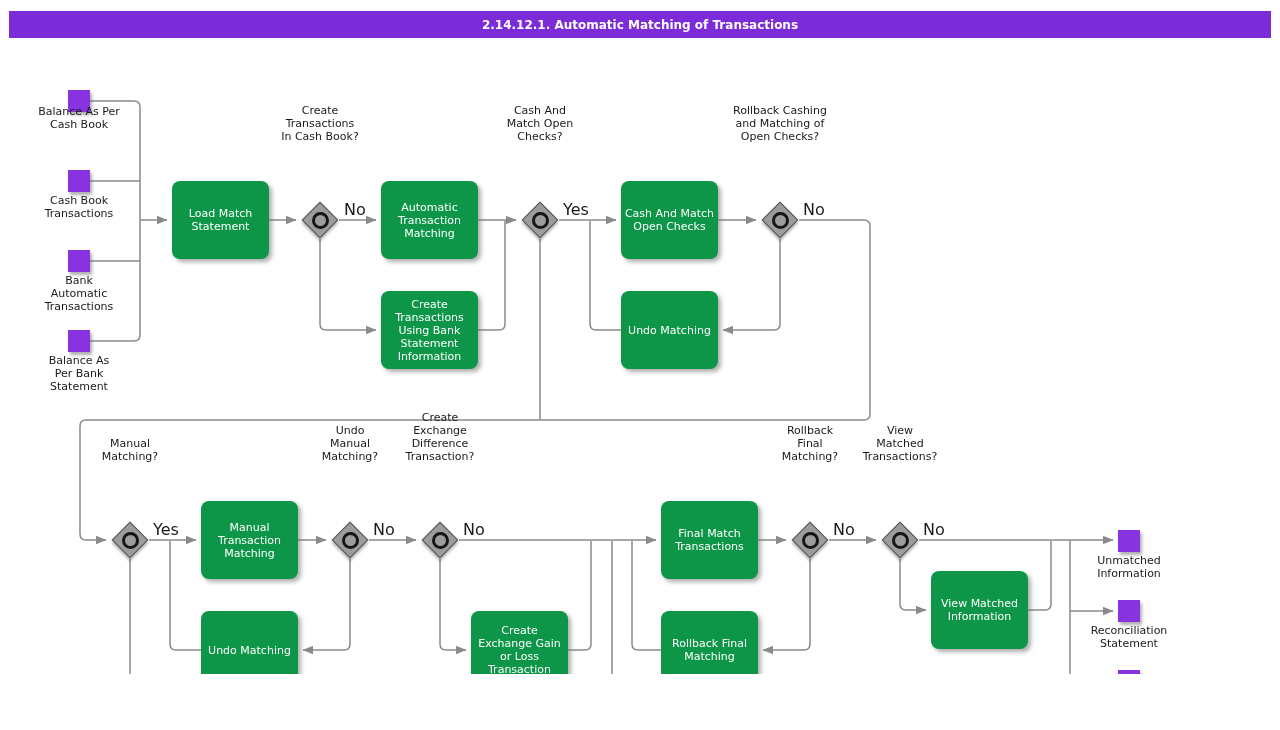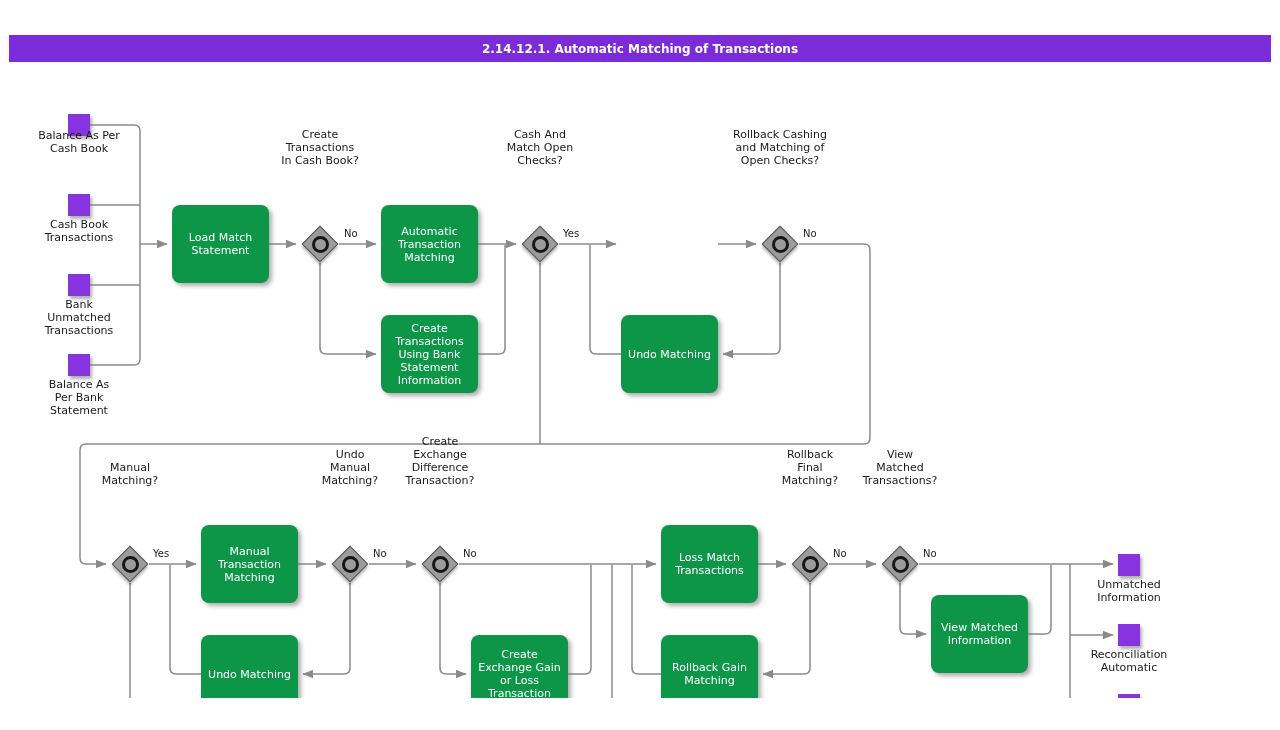--- a/index.html
+++ b/index.html
@@ -1,31 +1,31 @@
 <!DOCTYPE html>
 <html style="--c-title-bar: #7B2BD8; --c-process: #0E9648; --c-data-object: #8733DF; --c-decision: #9C9C9C; --c-line: #8A8A8A;"><head>
 <meta charset="utf-8">
 <style>
   html,body{margin:0;padding:0;background:#ffffff;}
   .canvas{position:relative;width:1280px;height:674px;background:#ffffff;overflow:hidden;
-          font-family:"DejaVu Sans","Liberation Sans",sans-serif;color:#1a1a1a;margin-top:24px;}
+          font-family:"DejaVu Sans","Liberation Sans",sans-serif;color:#1a1a1a;}
   .titlebar{position:absolute;left:9px;top:11px;width:1262px;height:27px;
             background:var(--c-title-bar,#7B2BD8);color:#ffffff;font-size:12px;font-weight:bold;
             display:flex;align-items:center;justify-content:center;}
   .wires{position:absolute;left:0;top:0;}
   .wires path{stroke:var(--c-line,#8A8A8A);fill:none;stroke-width:1.5;}
   .process{position:absolute;width:97px;height:78px;border-radius:8px;
            background:var(--c-process,#0E9648);color:#ffffff;font-size:11px;line-height:13px;
            display:flex;align-items:center;justify-content:center;text-align:center;
            white-space:pre-line;box-shadow:3px 3px 4px rgba(110,110,110,.55);}
   .dataobj{position:absolute;width:22px;height:22px;background:var(--c-data-object,#8733DF);
            box-shadow:2px 3px 3px rgba(110,110,110,.55);}
   .nodelabel{position:absolute;font-size:11px;line-height:13px;text-align:center;white-space:pre-line;}
   .qlabel{position:absolute;font-size:11px;line-height:13px;text-align:center;white-space:pre-line;}
-  .branch{position:absolute;font-size:10px;line-height:13px;}
+  .branch{position:absolute;font-size:16px;line-height:13px;}
   .diamond{position:absolute;width:38px;height:38px;}
   .diamond .shape{position:absolute;left:6px;top:6px;width:24px;height:24px;transform:rotate(45deg);
                   background:var(--c-decision,#9C9C9C);border:1px solid #565656;
                   box-shadow:2px 2px 3px rgba(0,0,0,.30);}
   .diamond .ring{position:absolute;left:50%;top:50%;width:11px;height:11px;margin:-8.5px 0 0 -8.5px;
                  border:3px solid #161616;border-radius:50%;}
 </style>
 </head>
 <body>
 
@@ -77,49 +77,51 @@
   </svg>
 
   <div class="dataobj" style="left:68px;top:90px"></div>
   <div class="nodelabel" style="left:24px;top:105px;width:110px">Balance As Per
 Cash Book</div>
   <div class="dataobj" style="left:68px;top:170px"></div>
   <div class="nodelabel" style="left:24px;top:194px;width:110px">Cash Book
 Transactions</div>
   <div class="dataobj" style="left:68px;top:250px"></div>
   <div class="nodelabel" style="left:24px;top:274px;width:110px">Bank
-Unmatched
+Automatic
 Transactions</div>
   <div class="dataobj" style="left:68px;top:330px"></div>
   <div class="nodelabel" style="left:24px;top:354px;width:110px">Balance As
 Per Bank
 Statement</div>
 
   <div class="process" style="left:172px;top:181px">Load Match
 Statement</div>
   <div class="process" style="left:381px;top:181px">Automatic
 Transaction
 Matching</div>
   <div class="process" style="left:381px;top:291px">Create
 Transactions
 Using Bank
 Statement
 Information</div>
+  <div class="process" style="left:621px;top:181px">Cash And Match
+Open Checks</div>
   <div class="process" style="left:621px;top:291px">Undo Matching</div>
   <div class="process" style="left:201px;top:501px">Manual
 Transaction
 Matching</div>
   <div class="process" style="left:201px;top:611px">Undo Matching</div>
   <div class="process" style="left:471px;top:611px">Create
 Exchange Gain
 or Loss
 Transaction</div>
-  <div class="process" style="left:661px;top:501px">Loss Match
-Transactions</div>
-  <div class="process" style="left:661px;top:611px">Rollback Gain
+  <div class="process" style="left:661px;top:501px">Final Match
+Transactions</div>
+  <div class="process" style="left:661px;top:611px">Rollback Final
 Matching</div>
   <div class="process" style="left:931px;top:571px">View Matched
 Information</div>
 
   <div class="diamond" style="left:301px;top:201px">
       <div class="shape"></div>
       <div class="ring"></div>
     </div>
   <div class="diamond" style="left:521px;top:201px">
       <div class="shape"></div>
@@ -182,18 +184,18 @@
   <div class="branch" style="left:373px;top:523px">No</div>
   <div class="branch" style="left:463px;top:523px">No</div>
   <div class="branch" style="left:833px;top:523px">No</div>
   <div class="branch" style="left:923px;top:523px">No</div>
 
   <div class="dataobj" style="left:1118px;top:530px"></div>
   <div class="nodelabel" style="left:1069px;top:554px;width:120px">Unmatched
 Information</div>
   <div class="dataobj" style="left:1118px;top:600px"></div>
   <div class="nodelabel" style="left:1069px;top:624px;width:120px">Reconciliation
-Automatic</div>
+Statement</div>
   <div class="dataobj" style="left:1118px;top:670px"></div>
   <div class="nodelabel" style="left:1069px;top:694px;width:120px">Matched
 Transactions</div>
 
 </div>
 
 </body></html>

